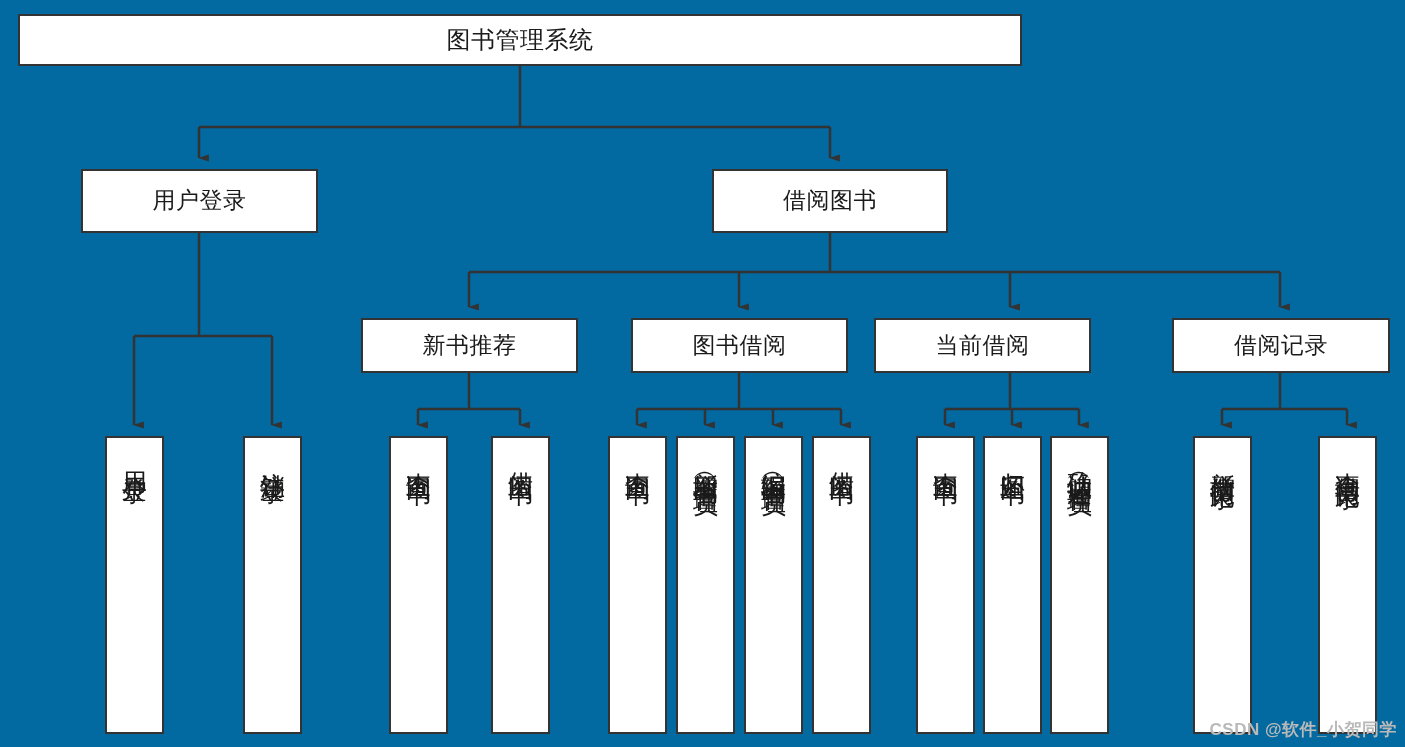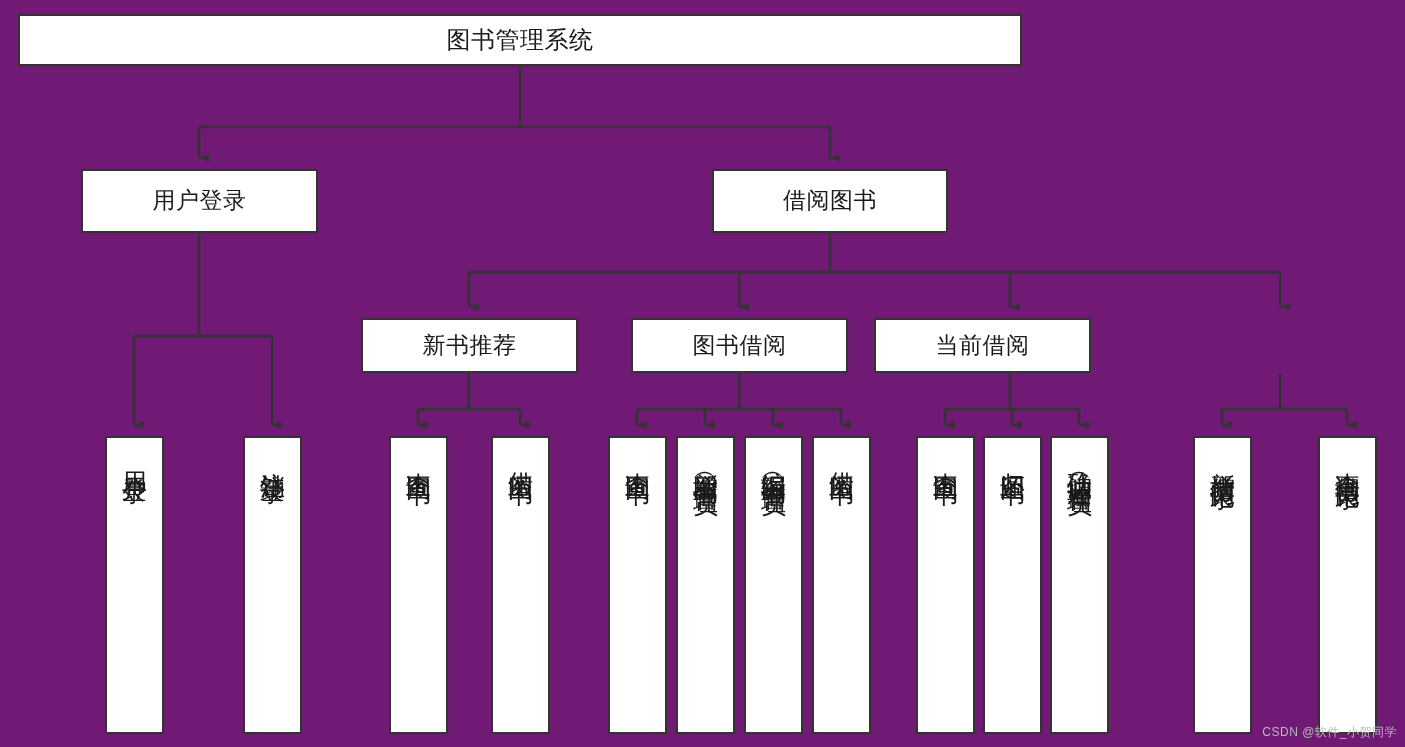--- a/index.html
+++ b/index.html
@@ -8,21 +8,21 @@
     padding: 0;
     background: #ffffff;
   }
   body {
     font-family: "Liberation Sans", "DejaVu Sans", sans-serif;
   }
   #canvas {
     position: relative;
     width: 1405px;
     height: 747px;
-    background: #701a75;
+    background: #0369a1;
     overflow: hidden;
   }
   #edges {
     position: absolute;
     left: 0;
     top: 0;
     width: 1405px;
     height: 747px;
     pointer-events: none;
   }
@@ -62,25 +62,26 @@
     text-orientation: upright;
     font-size: 25px;
     line-height: 1.0;
     letter-spacing: 3px;
     white-space: nowrap;
   }
   #watermark {
     position: absolute;
     right: 8px;
     bottom: 6px;
-    font-size: 12px;
+    font-size: 17px;
     color: #b9b9b9;
     letter-spacing: 0.5px;
     z-index: 5;
     white-space: nowrap;
+    font-weight: bold;
   }
 </style>
 </head>
 <body>
 
 <div id="canvas">
 
   <svg id="edges" viewBox="0 0 1405 747" width="1405" height="747" xmlns="http://www.w3.org/2000/svg">
     <defs>
       <marker id="arrow" viewBox="0 0 10 12" refX="4" refY="11" markerWidth="9" markerHeight="11" orient="auto-start-reverse" markerUnits="userSpaceOnUse">
@@ -151,20 +152,23 @@
   </div>
 
   <div class="node horiz" style="left:631px; top:318px; width:217px; height:55px;">
     <span class="node-label">图书借阅</span>
   </div>
 
   <div class="node horiz" style="left:874px; top:318px; width:217px; height:55px;">
     <span class="node-label">当前借阅</span>
   </div>
 
+  <div class="node horiz" style="left:1172px; top:318px; width:218px; height:55px;">
+    <span class="node-label">借阅记录</span>
+  </div>
 
   <div class="node vert" style="left:105px; top:436px; width:59px; height:298px;">
     <span class="node-label">用户登录</span>
   </div>
 
   <div class="node vert" style="left:243px; top:436px; width:59px; height:298px;">
     <span class="node-label">注销登录</span>
   </div>
 
   <div class="node vert" style="left:389px; top:436px; width:59px; height:298px;">

